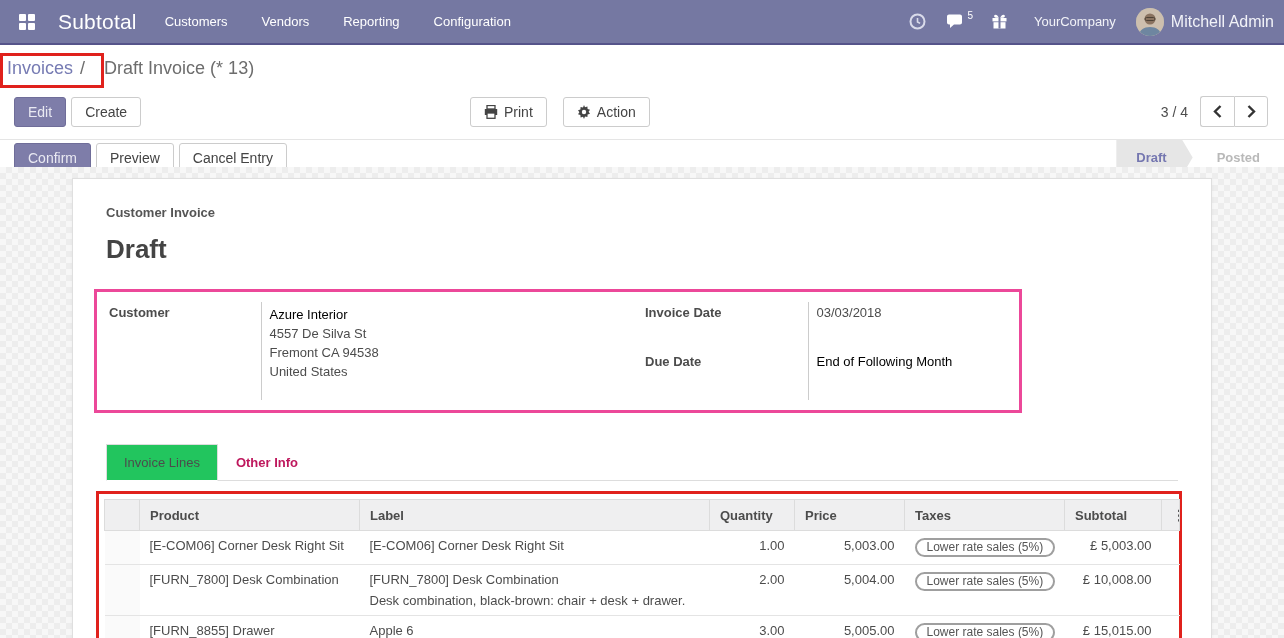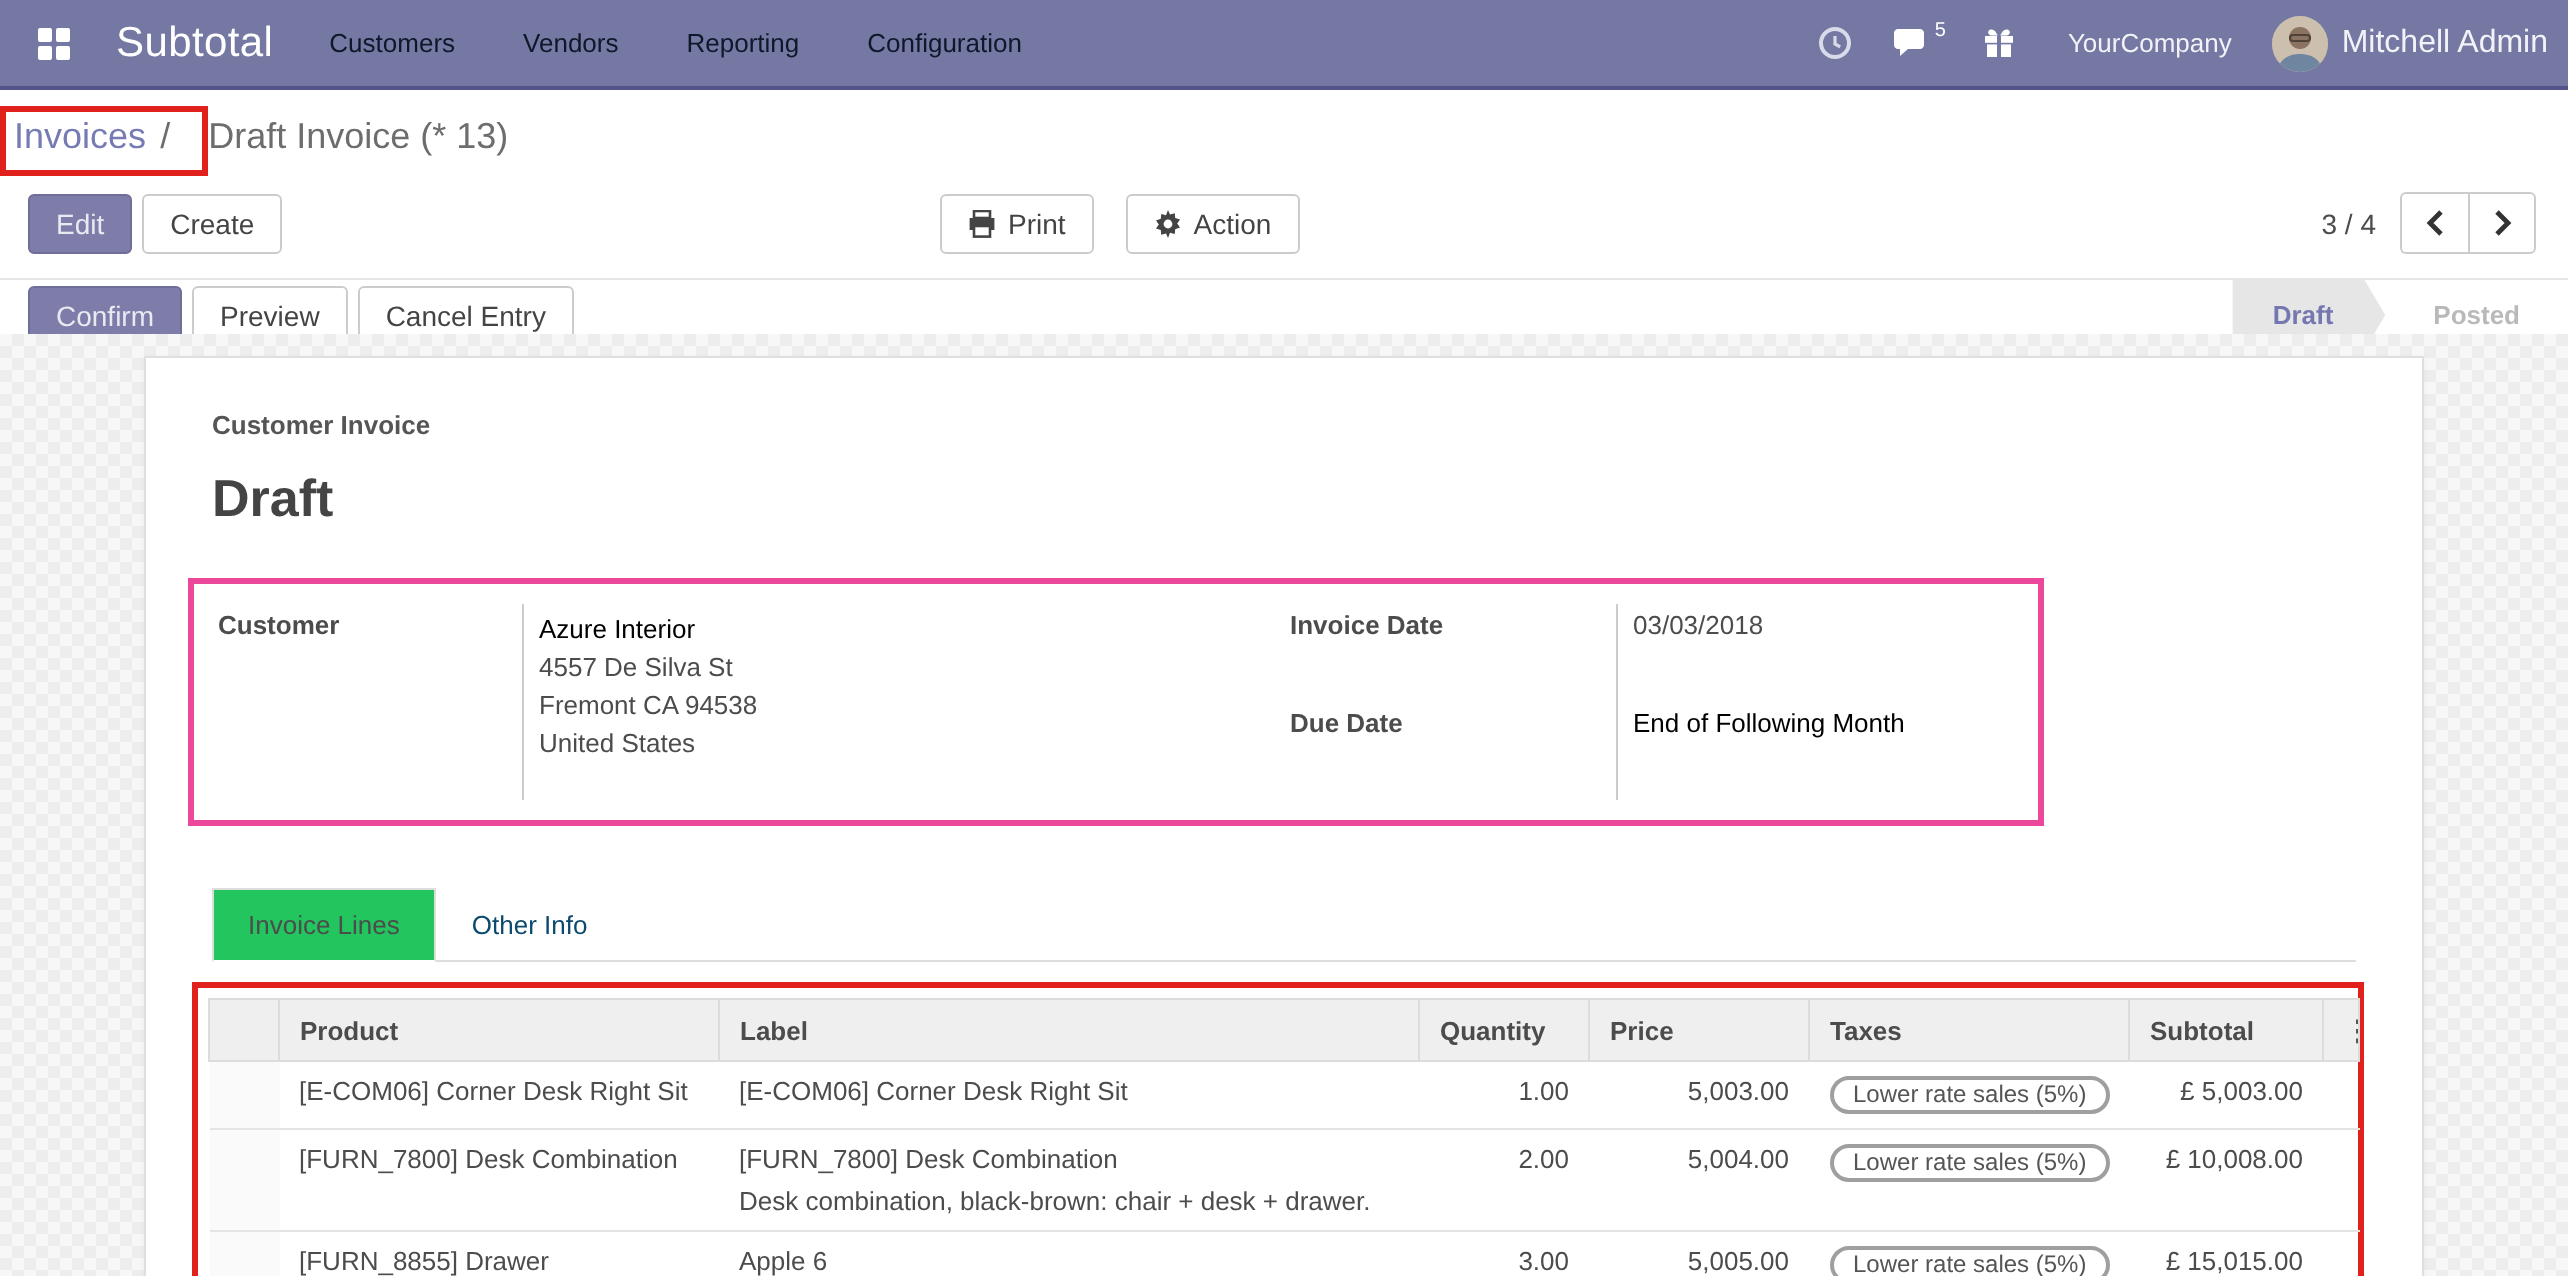--- a/index.html
+++ b/index.html
@@ -13,21 +13,21 @@
   
   .navbar {
     height:45px; background:#7578a2; border-bottom:2px solid #55548a;
     display:flex; align-items:center; color:#fff; padding:0 10px;
   }
   .apps-grid { width:34px; display:flex; justify-content:center; cursor:pointer; }
   .apps-grid .g { display:grid; grid-template-columns:7px 7px; grid-template-rows:7px 7px; gap:2px; }
   .apps-grid .g i { background:#fff; border-radius:1px; }
   .brand { font-size:21px; margin:0 26px 0 14px; letter-spacing:.2px; cursor:pointer; }
   .nav-menus { display:flex; gap:30px; font-size:13px; }
-  .nav-menus .menu-item { color:#0f172a; cursor:pointer; padding:6px 2px; }
+  .nav-menus .menu-item { color:#ffffff; cursor:pointer; padding:6px 2px; }
   .systray { margin-left:auto; display:flex; align-items:center; gap:20px; }
   .systray .ico { position:relative; display:flex; align-items:center; cursor:pointer; }
   .badge-count { font-size:10px; color:#fff; position:relative; top:-6px; left:2px; }
   .company-name { font-size:13px; color:#f2f3f8; cursor:pointer; margin-left:6px; }
   .user-menu { display:flex; align-items:center; gap:7px; cursor:pointer; }
   .avatar { width:28px; height:28px; border-radius:50%; overflow:hidden; background:#9aa3ab; flex:0 0 28px; }
   .user-name { font-size:16px; color:#f2f3f8; white-space:nowrap; }
 
   
   .control-panel { background:#fff; padding:6px 16px 4px 14px; }
@@ -102,21 +102,21 @@
   .group-right { flex:1; }
   .group-right .fl { width:163px; }
   .link { color:#000000; cursor:pointer; }
   .addr-line { padding:2px 0; }
   .fv .pad-bottom { height:16px; }
 
   
   .tabs { display:flex; margin-top:30px; border-bottom:1px solid #ddd; }
   .tab { padding:10px 17px; font-size:13px; cursor:pointer; position:relative; top:1px; }
   .tab.active { background:#22c55e; border:1px solid #ddd; border-bottom:1px solid #fff; color:#4c4c4c; }
-  .tab.inactive { color:#0c4a6e; border:1px solid transparent; }
+  .tab.inactive { color:#be185d; border:1px solid transparent;font-weight:bold; }
 
   
   .annot-table { border:3px solid #e0211c; margin:10px 0 0 -10px; width:1086px; padding:5px 2px 16px 5px; }
   table.lines { border-collapse:collapse; width:1075px; table-layout:fixed; }
   table.lines th {
     background:#efeff0; font-weight:bold; color:#4c4c4c; text-align:left;
     padding:7px 10px; border:1px solid #dcdcdc; border-left:none; font-size:13px;
     white-space:nowrap; overflow:hidden;
   }
   table.lines th:first-child { border-left:1px solid #dcdcdc; }

